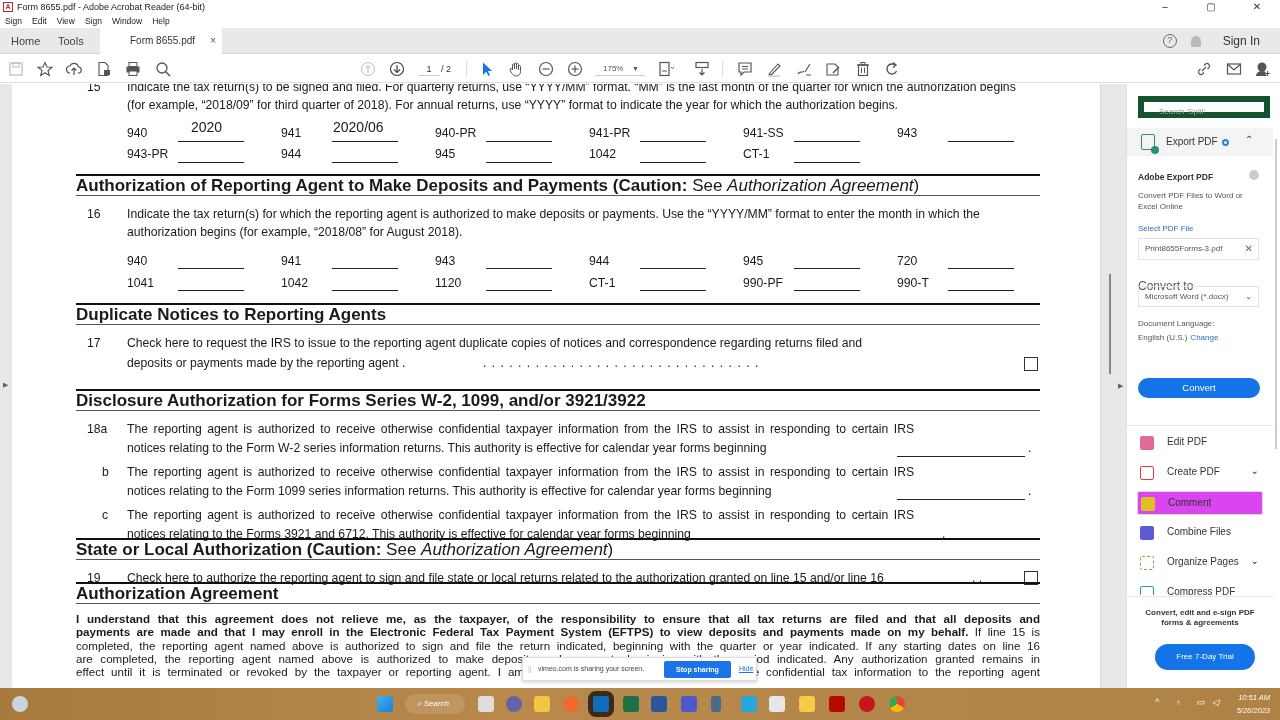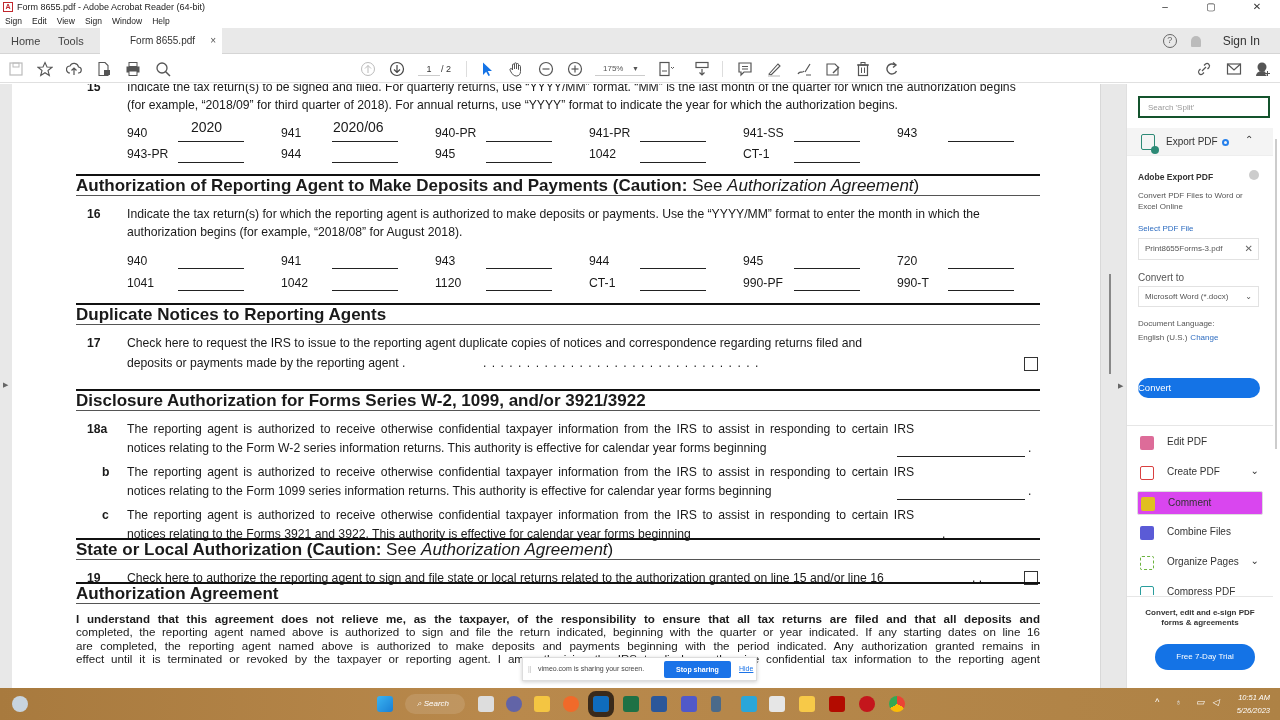--- a/index.html
+++ b/index.html
@@ -26,53 +26,53 @@
 .zoombox{position:absolute;left:595px;top:7px;width:50px;height:14px;border-bottom:1px solid #ccc;font-size:8px;line-height:14px;color:#555;padding-left:8px}
 .zoombox .dd{position:absolute;right:6px;top:0;font-size:7px}
 .sep{position:absolute;top:6px;width:1px;height:16px;background:#ddd}
 .leftgutter{position:absolute;left:0;top:84px;width:12px;height:604px;background:#e8e8e8}
 .leftgutter .arr{position:absolute;left:3px;top:297px;font-size:7px;color:#666}
 .docarea{position:absolute;left:12px;top:84px;width:1088px;height:604px;background:#fff;overflow:hidden}
 .rightgutter{position:absolute;left:1100px;top:84px;width:26px;height:604px;background:#e8e8e8;border-left:1px solid #d8d8d8}
 .rightgutter .thumb{position:absolute;left:8px;top:190px;width:2px;height:100px;background:#888}
 .rightgutter .arr{position:absolute;left:17px;top:298px;font-size:7px;color:#666}
 .rightpanel{position:absolute;left:1126px;top:84px;width:154px;height:604px;background:#fff;border-left:1px solid #e0e0e0}
-.rp-search{position:absolute;left:11px;top:12px;width:132px;height:22px;border:2px solid #14532d;font-size:8px;color:#999;line-height:20px;padding-left:8px}
+.rp-search{position:absolute;left:11px;top:12px;width:132px;height:22px;border:6px solid #14532d;font-size:8px;color:#999;line-height:20px;padding-left:15px}
 .rp-scroll{position:absolute;left:148px;top:55px;width:2px;height:310px;background:#ccc}
 .rp-export{position:absolute;left:0;top:44px;width:146px;height:28px;border-bottom:1px solid #eee;background:#f4f4f4}
 .rp-export .ic{position:absolute;left:14px;top:6px;width:14px;height:16px;border:1.5px solid #2d8a76;border-radius:2px}
 .rp-export .ic:after{content:"";position:absolute;right:-5px;bottom:-5px;width:8px;height:8px;border-radius:50%;background:#2d8a76}
 .rp-export .lbl{position:absolute;left:39px;top:8px;font-size:10px;color:#333}
 .rp-export .dot{position:absolute;left:95px;top:11px;width:7px;height:7px;border-radius:50%;border:2px solid #2680eb}
 .rp-export .chev{position:absolute;left:118px;top:6px;font-size:10px;color:#333}
 .rp-body{position:absolute;left:0;top:72px;width:146px;padding:0 11px}
 .rp-h{position:absolute;left:11px;top:16px;font-size:8.5px;font-weight:bold;color:#333}
 .rp-h2ic{position:absolute;left:122px;top:14px;width:10px;height:10px;border-radius:50%;background:#ccc}
 .rp-desc{position:absolute;left:11px;top:34px;width:125px;font-size:8px;color:#555;line-height:11px}
 .rp-link{position:absolute;left:11px;top:68px;font-size:8px;color:#2d6cc0}
 .rp-file{position:absolute;left:11px;top:82px;width:121px;height:22px;border:1px solid #e2e2e2;font-size:8px;line-height:20px;color:#555;padding-left:6px}
 .rp-file .x{position:absolute;right:5px;top:0;font-size:10px;color:#666}
-.rp-cvt-lbl{position:absolute;left:11px;top:116px;font-size:10px;color:#555}
+.rp-cvt-lbl{position:absolute;left:11px;top:123px;font-size:12px;color:#555}
 .rp-select{position:absolute;left:11px;top:130px;width:121px;height:21px;border:1px solid #e2e2e2;font-size:8px;line-height:19px;color:#555;padding-left:6px}
 .rp-select .dd{position:absolute;right:6px;top:0;font-size:8px}
 .rp-lang-lbl{position:absolute;left:11px;top:163px;font-size:8px;color:#555}
 .rp-lang{position:absolute;left:11px;top:177px;font-size:8px;color:#555}
 .rp-lang .chg{color:#2d6cc0;margin-left:3px}
-.rp-convert{position:absolute;left:11px;top:222px;width:122px;height:20px;border-radius:10px;background:#1473e6;color:#fff;font-size:9.5px;line-height:20px}
+.rp-convert{position:absolute;left:11px;top:222px;width:122px;height:20px;border-radius:10px;background:#1473e6;color:#fff;font-size:9.5px;text-align:center;line-height:20px}
 .rp-div{position:absolute;left:0;top:262px;width:146px;height:1px;background:#e6e6e6}
 .rp-tool{position:absolute;left:10px;width:126px;height:24px;font-size:10px;color:#333}
 .rp-tool .ic{position:absolute;left:3px;top:5px;width:14px;height:14px;border-radius:2px}
 .rp-tool .lbl{position:absolute;left:30px;top:5px}
 .rp-tool .chev{position:absolute;right:4px;top:4px;font-size:10px}
 .rp-tool.sel{border:1px solid #ddd;border-radius:2px;background:#d946ef}
 .rp-promo{position:absolute;left:0;top:516px;width:146px;text-align:center;font-size:8px;font-weight:bold;color:#333;line-height:10px}
 .rp-trial{position:absolute;left:28px;top:560px;width:100px;height:26px;border-radius:13px;background:#1473e6;color:#fff;font-size:8px;text-align:center;line-height:26px}
 .page{position:absolute;left:64px;top:-6px;width:964px;font-size:12.2px;color:#1a1a1a}
 .ln{position:absolute;white-space:nowrap}
-.num{font-weight:bold}
+.num{font-weight:normal}
 .hdr{position:absolute;left:0;width:964px;font-size:17px;font-weight:bold;border-top:2px solid #111;border-bottom:1px solid #555;height:22px;line-height:20px}
 .hdr .norm{font-weight:normal}
 .fld{position:absolute;white-space:nowrap}
 .uline{position:absolute;height:1px;background:#222}
 .fillv{position:absolute;font-size:14px}
 .cbx{position:absolute;width:14px;height:14px;border:1px solid #333;background:#fff}
 .bold{font-weight:bold}
 .taskbar{position:absolute;left:0;top:688px;width:1280px;height:32px;background:linear-gradient(90deg,#a87a3e,#b9894c 40%,#ae8245);font-style:italic;}
 .tbic{position:absolute;top:8px;width:16px;height:16px;border-radius:3px}
 .tb-search{position:absolute;left:405px;top:6px;width:60px;height:20px;border-radius:10px;background:rgba(255,255,255,0.12);color:#fff;font-size:8px;line-height:20px;padding-left:12px}
@@ -355,34 +355,35 @@
     <span class="ln" style="left:952px;top:363px">.</span>
 
     <span class="ln num" style="left:26px;top:387px">b</span>
     <span class="ln" style="left:51px;top:387px;word-spacing:2.2px">The reporting agent is authorized to receive otherwise confidential taxpayer information from the IRS to assist in responding to certain IRS</span>
     <span class="ln" style="left:51px;top:406px">notices relating to the Form 1099 series information returns. This authority is effective for calendar year forms beginning</span>
     <div class="uline" style="left:821px;top:421px;width:128px"></div>
     <span class="ln" style="left:952px;top:406px">.</span>
 
     <span class="ln num" style="left:26px;top:430px">c</span>
     <span class="ln" style="left:51px;top:430px;word-spacing:2.2px">The reporting agent is authorized to receive otherwise confidential taxpayer information from the IRS to assist in responding to certain IRS</span>
-    <span class="ln" style="left:51px;top:449px">notices relating to the Forms 3921 and 3922. This authority is effective for calendar year forms beginning</span>
+    <span class="ln" style="left:51px;top:449px">notices relating to the Forms 3921 and 6712. This authority is effective for calendar year forms beginning</span>
     <span class="ln" style="left:866px;top:449px">.</span>
 
     <div class="hdr" style="top:460px">
       <span>State or Local Authorization (</span><span>Caution:</span><span class="norm"> See </span><i class="norm">Authorization Agreement</i><span class="norm">)</span>
     </div>
     <span class="ln num" style="left:11px;top:493px">19</span>
     <span class="ln" style="left:51px;top:493px">Check here to authorize the reporting agent to sign and file state or local returns related to the authorization granted on line 15 and/or line 16</span>
     <span class="ln" style="left:896px;top:493px">.  .</span>
     <div class="cbx" style="left:948px;top:493px"></div>
 
     <div class="hdr" style="top:504px;border-top:2px solid #111">Authorization Agreement</div>
     <div style="position:absolute;left:0;top:534px;width:964px;font-size:11.6px;line-height:13.3px;text-align:justify;text-align-last:justify">
       <div class="bold">I understand that this agreement does not relieve me, as the taxpayer, of the responsibility to ensure that all tax returns are filed and that all deposits and</div>
+      <div><span class="bold">payments are made and that I may enroll in the Electronic Federal Tax Payment System (EFTPS) to view deposits and payments made on my behalf.</span><span> If line 15 is</span></div>
       <div>completed, the reporting agent named above is authorized to sign and file the return indicated, beginning with the quarter or year indicated. If any starting dates on line 16</div>
       <div>are completed, the reporting agent named above is authorized to make deposits and payments beginning with the period indicated. Any authorization granted remains in</div>
       <div>effect until it is terminated or revoked by the taxpayer or reporting agent. I am authorizing the IRS to disclose otherwise confidential tax information to the reporting agent</div>
     </div>
   </div>
 </div>
 
 <div class="rightgutter">
   <div class="thumb"></div>
   <span class="arr">▶</span>

